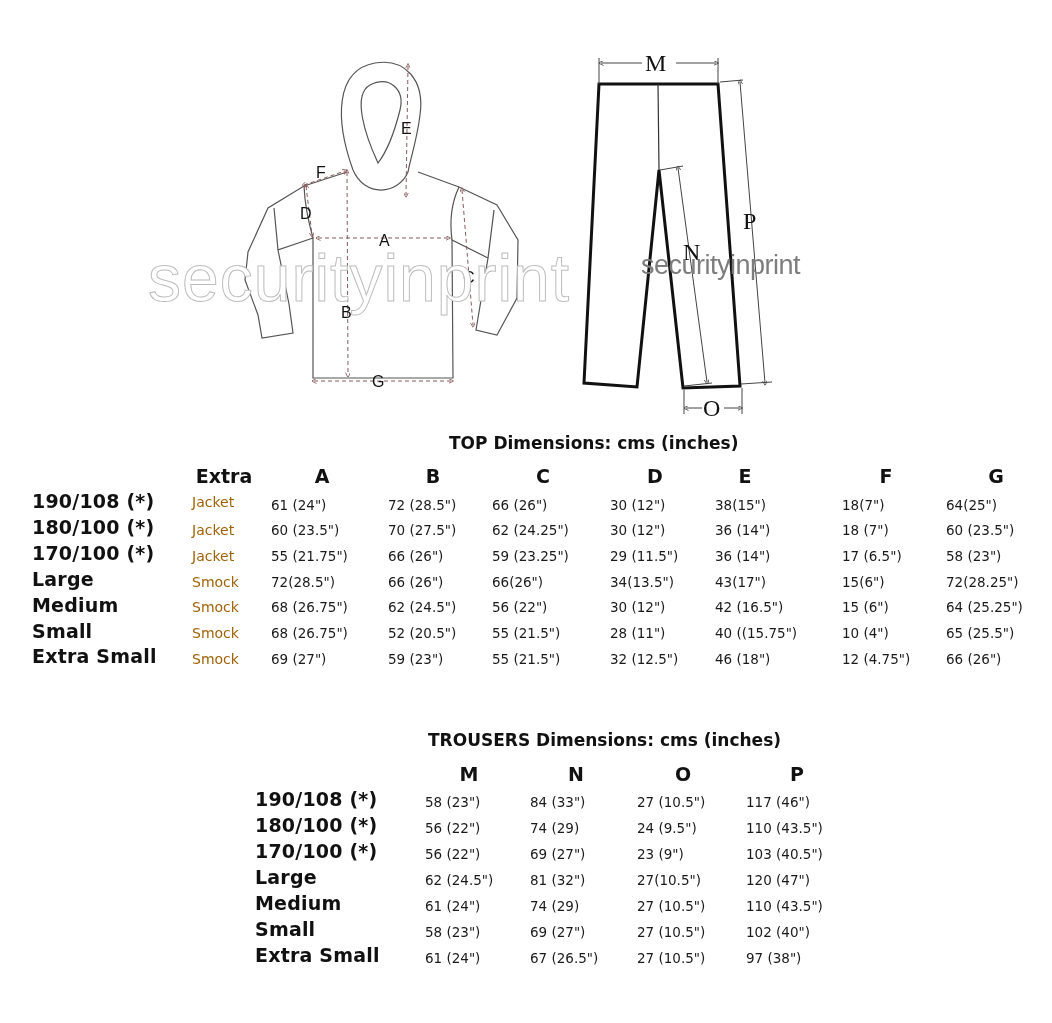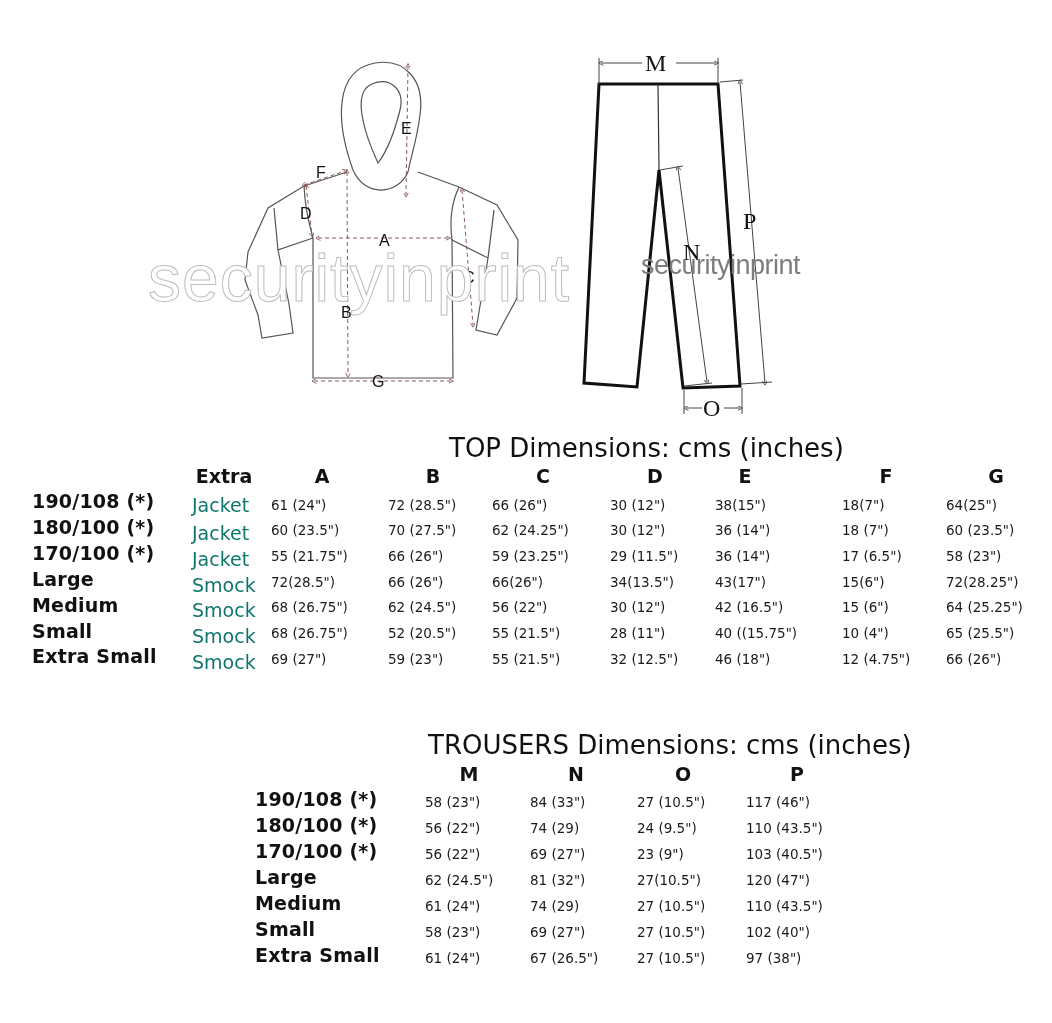--- a/index.html
+++ b/index.html
@@ -1,23 +1,23 @@
 <!DOCTYPE html>
 <html><head>
 <meta charset="utf-8">
 <style>
   html, body { margin:0; padding:0; background:#ffffff; }
   body { width:1052px; height:1023px; position:relative; overflow:hidden;
          font-family:"DejaVu Sans", sans-serif; color:#111; }
   .diagram { position:absolute; left:0; top:0; width:1052px; height:430px; }
-  .title { position:absolute; font-weight:normal; font-size:26px; white-space:nowrap; }
+  .title { position:absolute; font-weight:bold; font-size:17px; white-space:nowrap; }
   .colhdr { position:absolute; font-weight:bold; font-size:19px; transform:translateX(-50%); white-space:nowrap; }
   .rowlabel { position:absolute; font-weight:bold; font-size:19px; white-space:nowrap; letter-spacing:0.2px; }
   .cell { position:absolute; font-size:13.5px; white-space:nowrap; color:#1a1a1a; }
-  .style { position:absolute; font-size:19px; white-space:nowrap; color:#0f766e; }
+  .style { position:absolute; font-size:14px; white-space:nowrap; color:#a16207; }
   .wm-big { position:absolute; left:148px; top:240px; font-family:"Liberation Sans", sans-serif;
             font-size:66px; color:#fff; letter-spacing:1px;
             -webkit-text-stroke:1px #bdbdbd; white-space:nowrap; }
   .wm-small { position:absolute; left:641px; top:250px; font-family:"Liberation Sans", sans-serif;
               font-size:27px; color:#7d7d7d; white-space:nowrap; letter-spacing:-0.5px; }
 </style>
 </head>
 <body>
 
 <svg class="diagram" viewBox="0 0 1052 430" xmlns="http://www.w3.org/2000/svg">

